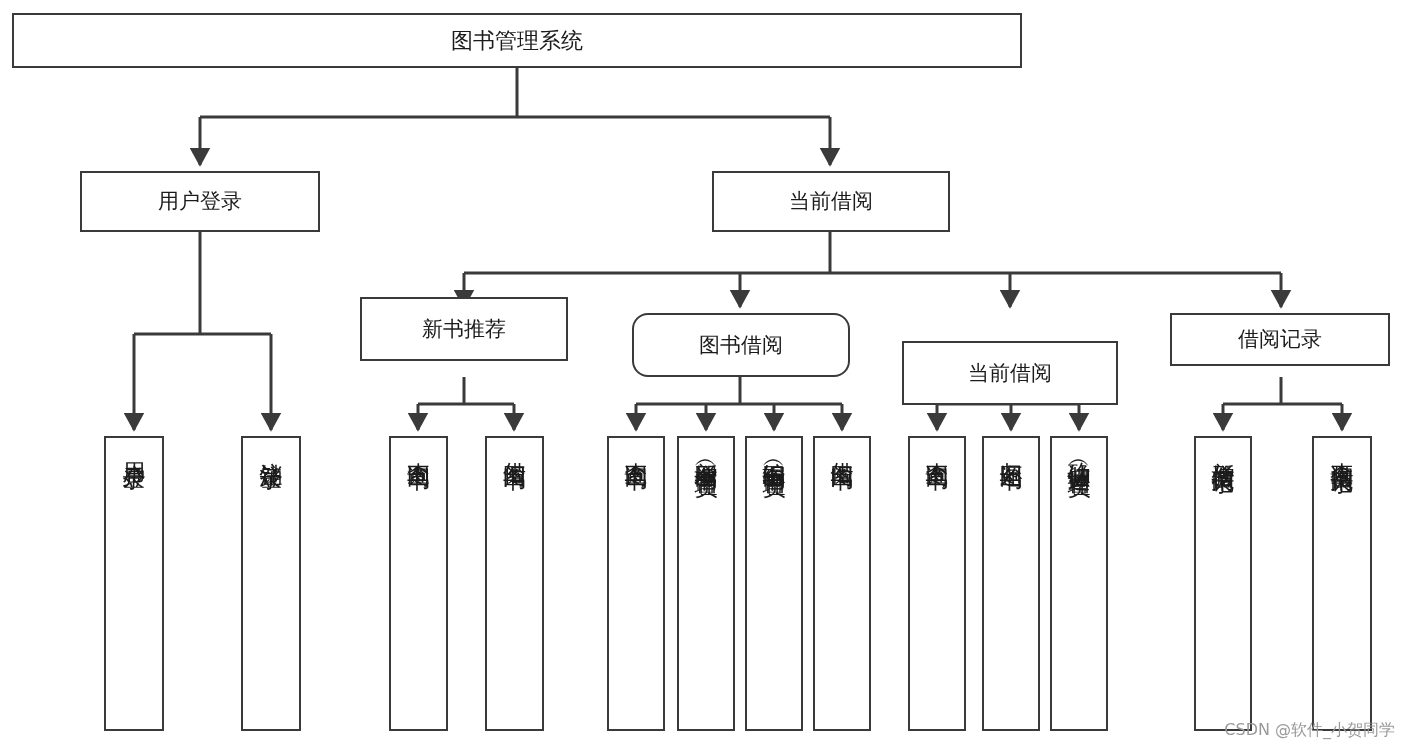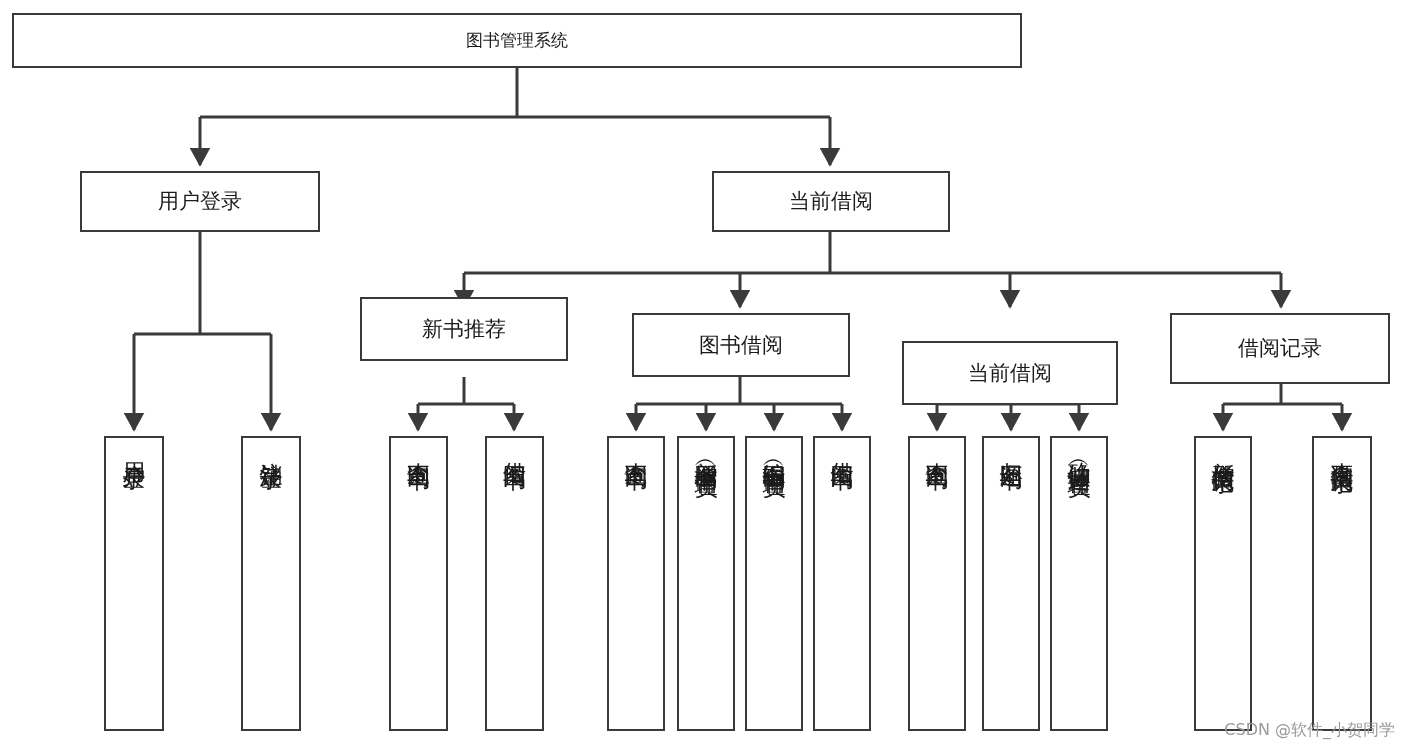--- a/index.html
+++ b/index.html
@@ -35,21 +35,21 @@
     color: #1b1b1b;
     text-align: center;
     line-height: 1.18;
     white-space: nowrap;
   }
   
   .node.h .label {
     font-size: 21px;
   }
   .node.root .label {
-    font-size: 17px;
+    font-size: 22px;
   }
   
   .node.v {
     align-items: flex-start;
     justify-content: center;
     padding-top: 6px;
   }
   .node.v .label {
     writing-mode: vertical-rl;
     text-orientation: upright;
@@ -129,27 +129,27 @@
   <div class="node h" style="left:80px; top:171px; width:240px; height:61px;">
     <span class="label">用户登录</span>
   </div>
   <div class="node h" style="left:712px; top:171px; width:238px; height:61px;">
     <span class="label">当前借阅</span>
   </div>
 
   <div class="node h" style="left:360px; top:297px; width:208px; height:64px;">
     <span class="label">新书推荐</span>
   </div>
-  <div class="node h" style="left:632px; top:313px; width:218px; height:64px;">
+  <div class="node h" style="left:632px; top:313px; width:218px; height:64px;border-radius:16px;">
     <span class="label">图书借阅</span>
   </div>
   <div class="node h" style="left:902px; top:313px; width:216px; height:64px;margin-top:28px;">
     <span class="label">当前借阅</span>
   </div>
-  <div class="node h" style="left:1170px; top:313px; width:220px; height:71px;">
+  <div class="node h" style="left:1170px; top:313px; width:220px; height:53px;">
     <span class="label">借阅记录</span>
   </div>
 
   <div class="node v" style="left:104px; top:436px; width:60px; height:295px;">
     <span class="label">用户登录</span>
   </div>
   <div class="node v" style="left:241px; top:436px; width:60px; height:295px;">
     <span class="label">注销登录</span>
   </div>
 

